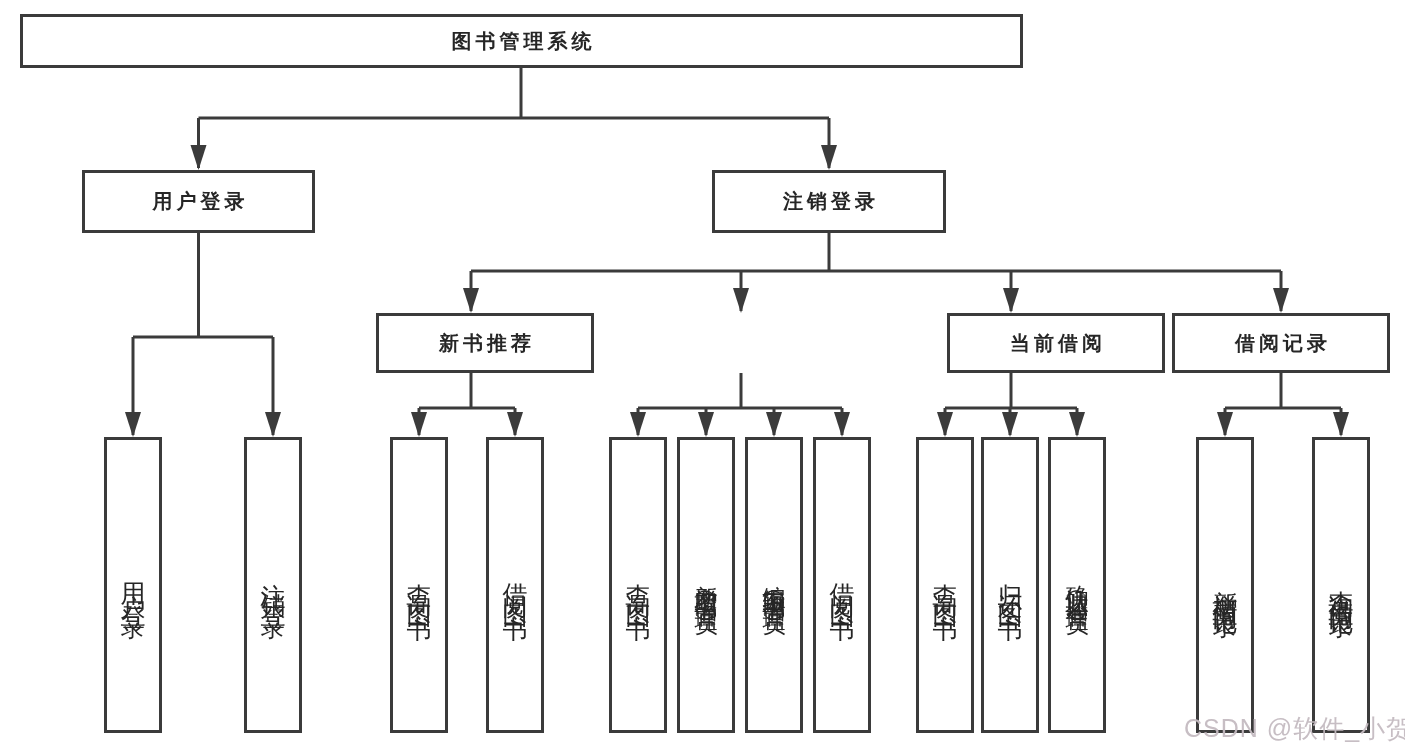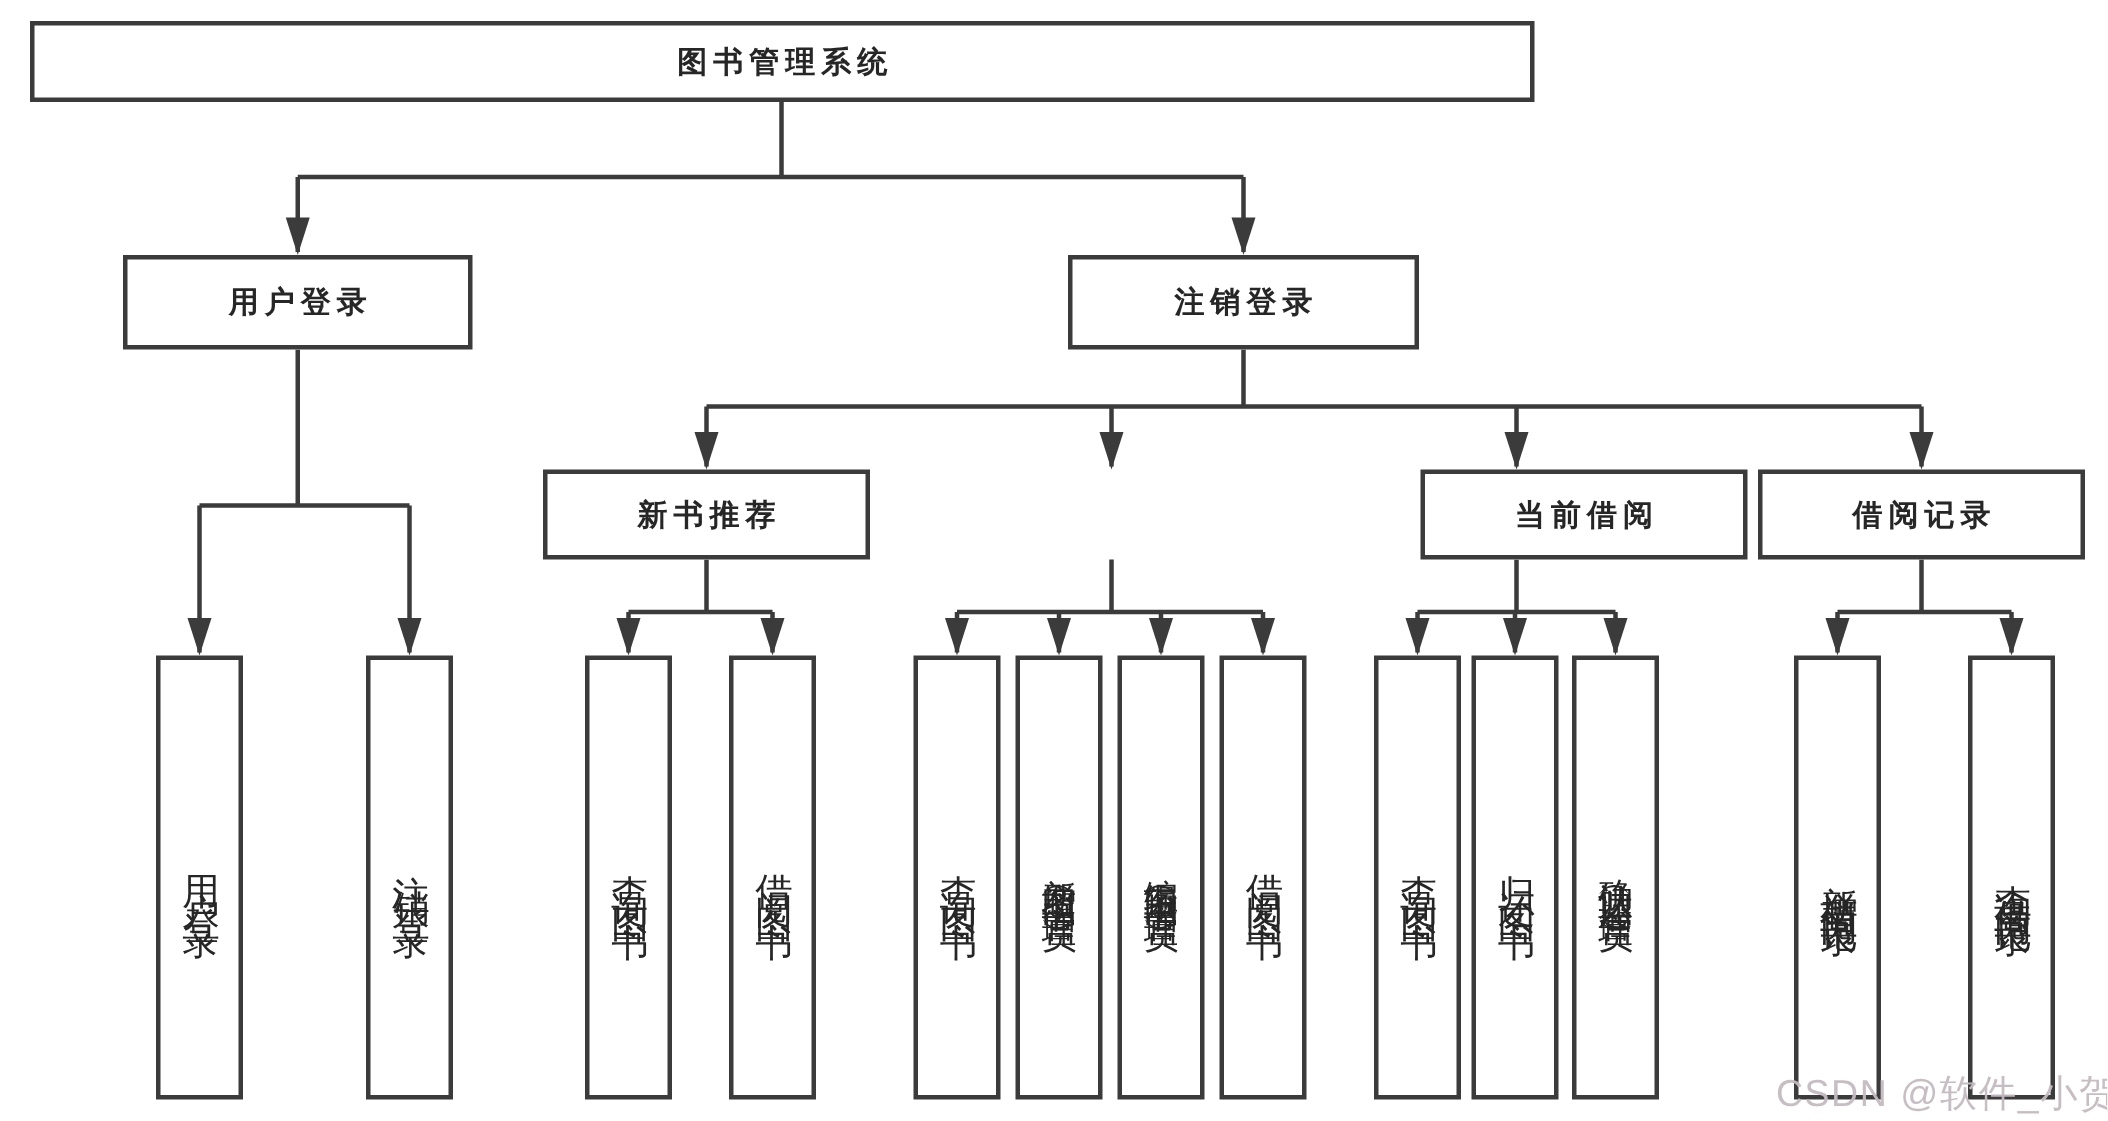--- a/index.html
+++ b/index.html
@@ -95,21 +95,21 @@
       <polygon points="1217,412 1233,412 1225,437"></polygon>
       <polygon points="1333,412 1349,412 1341,437"></polygon>
     </g>
   </svg>
 
   <div class="box h-box" style="left:20px;top:14px;width:1003px;height:54px;">图书管理系统</div>
 
   <div class="box h-box" style="left:82px;top:170px;width:233px;height:63px;">用户登录</div>
   <div class="box h-box" style="left:712px;top:170px;width:234px;height:63px;">注销登录</div>
 
-  <div class="box h-box" style="left:362px;top:313px;width:218px;height:60px;">新书推荐</div>
+  <div class="box h-box" style="left:376px;top:313px;width:218px;height:60px;">新书推荐</div>
   <div class="box h-box" style="left:902px;top:313px;width:218px;height:60px;margin-left:45px;">当前借阅</div>
   <div class="box h-box" style="left:1172px;top:313px;width:218px;height:60px;">借阅记录</div>
 
   <div class="box leaf gap4" style="left:104px;top:437px;width:58px;height:296px;">用户登录</div>
   <div class="box leaf gap4" style="left:244px;top:437px;width:58px;height:296px;">注销登录</div>
 
   <div class="box leaf gap4" style="left:390px;top:437px;width:58px;height:296px;">查询图书</div>
   <div class="box leaf gap4" style="left:486px;top:437px;width:58px;height:296px;">借阅图书</div>
 
   <div class="box leaf gap4" style="left:609px;top:437px;width:58px;height:296px;">查询图书</div>

